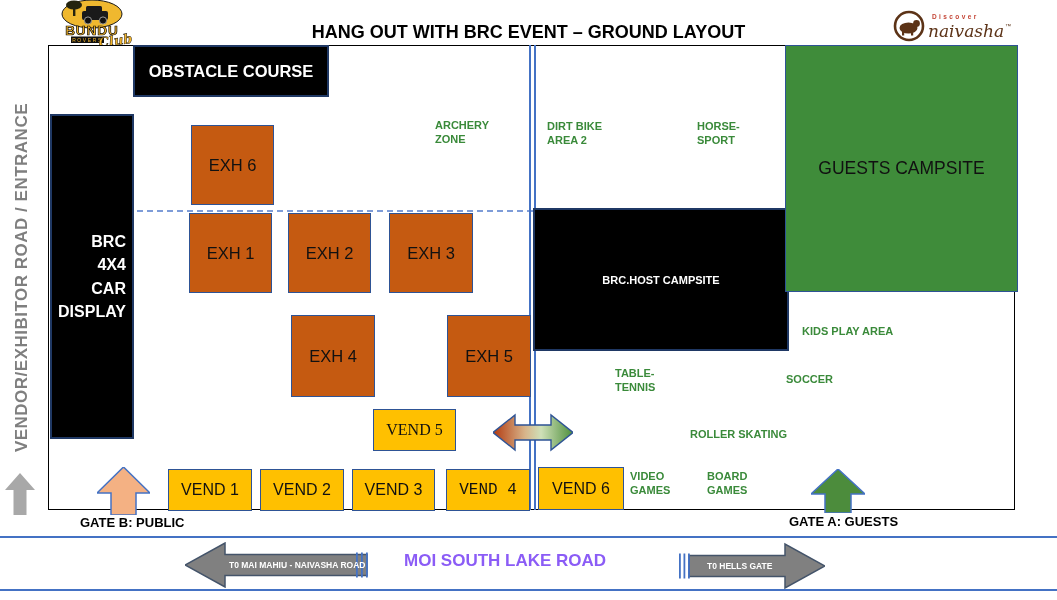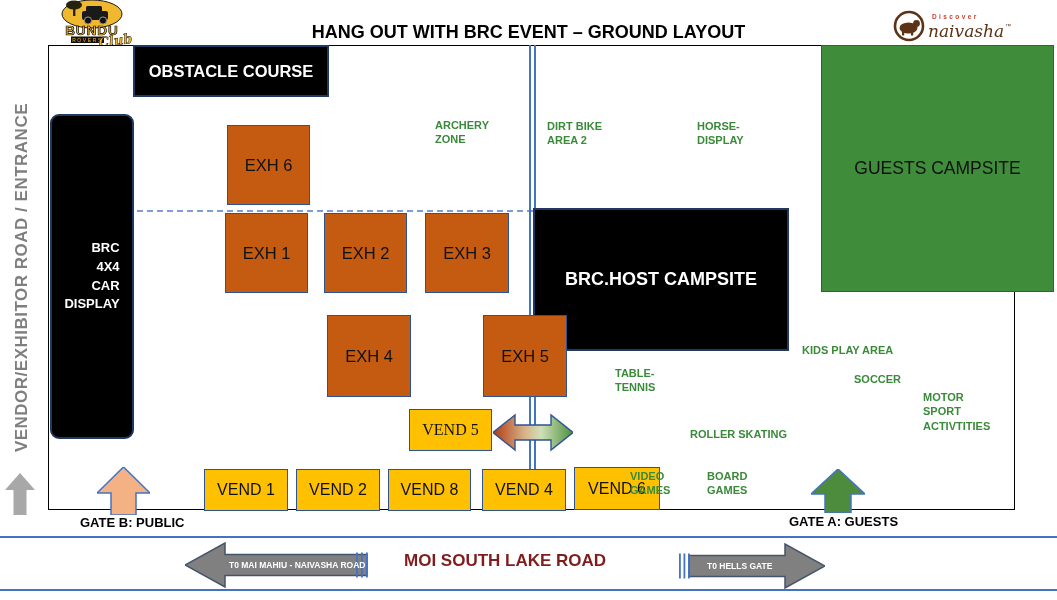--- a/index.html
+++ b/index.html
@@ -1,21 +1,21 @@
 <!DOCTYPE html>
 <html><head>
 <meta charset="utf-8">
 <style>
   html,body{margin:0;padding:0;background:#fff;}
   .canvas{position:relative;width:1057px;height:600px;background:#fff;overflow:hidden;
           font-family:"Liberation Sans",sans-serif;}
   .abs{position:absolute;}
   .center{display:flex;align-items:center;justify-content:center;text-align:right;}
   .zone-black{background:#000;border:2px solid #1F3864;color:#fff;font-weight:bold;}
-  .stand{border:1.6px solid #2E5395;color:#111;font-size:16px;margin-left:36px;}
+  .stand{border:1.6px solid #2E5395;color:#111;font-size:16px;}
   .exh{background:#C55A11;font-size:16.5px;}
   .vend{background:#FFC000;}
   .glabel{color:#3A8A3A;font-weight:bold;font-size:11px;line-height:1.3;white-space:pre-line;}
   .gate-label{color:#000;font-weight:bold;font-size:13px;}
   .map-border{border:1.6px solid #000;background:#fff;}
   .road-line{background:#4472C4;height:2.2px;left:0;width:1057px;}
   .divider{background:#4472C4;width:2px;top:45px;height:465px;}
   .dashed{border-top:2px dashed #7E9CD8;}
   .vroad{color:#7F7F7F;font-weight:bold;font-size:17px;letter-spacing:.5px;
          writing-mode:vertical-rl;transform:rotate(180deg);}
@@ -60,57 +60,54 @@
 
   <div class="abs map-border" style="left:48px;top:45px;width:965px;height:463px;"></div>
 
   <div class="abs dashed" style="left:57px;top:210px;width:476px;height:0;"></div>
 
   <div class="abs divider" style="left:529px;"></div>
   <div class="abs divider" style="left:533.5px;"></div>
 
   <div class="abs center zone-black" style="left:133px;top:45px;width:192px;height:48px;font-size:16.5px;">OBSTACLE COURSE</div>
 
-  <div class="abs center zone-black preline" style="left:50px;top:114px;width:80px;height:321px;font-size:13px;line-height:1.45;border-radius:9px;">BRC
+  <div class="abs center zone-black preline" style="left:50px;top:114px;width:80px;height:321px;font-size:16px;line-height:1.45;">BRC
 4X4
 CAR
 DISPLAY</div>
 
-  <div class="abs center zone-black" style="left:533px;top:208px;width:252px;height:139px;font-size:18px;">BRC.HOST CAMPSITE</div>
+  <div class="abs center zone-black" style="left:533px;top:208px;width:252px;height:139px;font-size:11px;">BRC.HOST CAMPSITE</div>
 
   <div class="abs center stand" style="left:785px;top:45px;width:231px;height:245px;background:#3F8C3A;font-size:17.5px;">GUESTS CAMPSITE</div>
 
   <div class="abs center stand exh" style="left:191px;top:125px;width:81px;height:78px;">EXH 6</div>
   <div class="abs center stand exh" style="left:189px;top:213px;width:81px;height:78px;">EXH 1</div>
   <div class="abs center stand exh" style="left:288px;top:213px;width:81px;height:78px;">EXH 2</div>
   <div class="abs center stand exh" style="left:389px;top:213px;width:82px;height:78px;">EXH 3</div>
   <div class="abs center stand exh" style="left:291px;top:315px;width:82px;height:80px;">EXH 4</div>
   <div class="abs center stand exh" style="left:447px;top:315px;width:82px;height:80px;">EXH 5</div>
 
   <div class="abs center stand vend" style="left:373px;top:409px;width:81px;height:40px;font-family:Liberation Serif, serif;">VEND 5</div>
   <div class="abs center stand vend" style="left:168px;top:469px;width:82px;height:40px;">VEND 1</div>
   <div class="abs center stand vend" style="left:260px;top:469px;width:82px;height:40px;">VEND 2</div>
-  <div class="abs center stand vend" style="left:352px;top:469px;width:81px;height:40px;">VEND 8</div>
-  <div class="abs center stand vend" style="left:446px;top:469px;width:82px;height:40px;">VEND 4</div>
+  <div class="abs center stand vend" style="left:352px;top:469px;width:81px;height:40px;">VEND 3</div>
+  <div class="abs center stand vend" style="left:446px;top:469px;width:82px;height:40px;font-family:Liberation Mono, monospace;">VEND 4</div>
   <div class="abs center stand vend" style="left:538px;top:467px;width:84px;height:41px;">VEND 6</div>
 
   <div class="abs glabel" style="left:435px;top:118px;">ARCHERY
 ZONE</div>
   <div class="abs glabel" style="left:547px;top:119px;">DIRT BIKE
 AREA 2</div>
   <div class="abs glabel" style="left:697px;top:119px;">HORSE-
-DISPLAY</div>
-  <div class="abs glabel" style="left:802px;top:343px;">KIDS PLAY AREA</div>
+SPORT</div>
+  <div class="abs glabel" style="left:802px;top:324px;">KIDS PLAY AREA</div>
   <div class="abs glabel" style="left:615px;top:366px;">TABLE-
 TENNIS</div>
-  <div class="abs glabel" style="left:854px;top:372px;text-align:right;">SOCCER</div>
+  <div class="abs glabel" style="left:786px;top:372px;text-align:right;">SOCCER</div>
   <div class="abs glabel" style="left:690px;top:427px;">ROLLER SKATING</div>
-  <div class="abs glabel" style="left:923px;top:390px;">MOTOR
-SPORT
-ACTIVTITIES</div>
   <div class="abs glabel" style="left:630px;top:469px;">VIDEO
 GAMES</div>
   <div class="abs glabel" style="left:707px;top:469px;">BOARD
 GAMES</div>
 
   <svg class="abs" style="left:5px;top:473px;width:30px;height:42px;" viewBox="0 0 30 42">
     <polygon points="15,0 30,17 21.5,17 21.5,42 8.5,42 8.5,17 0,17" fill="#A8A8A8"></polygon>
   </svg>
 
   <svg class="abs" style="left:97px;top:467px;width:53px;height:48px;" viewBox="0 0 53 48">
@@ -132,21 +129,21 @@
     </defs>
     <polygon points="0,22.5 22,5 22,15 58,15 58,5 80,22.5 58,40 58,30 22,30 22,40" fill="url(#bidi)" stroke="#2E5395" stroke-width="1.4"></polygon>
   </svg>
 
   <div class="abs gate-label" style="left:80px;top:515px;">GATE B: PUBLIC</div>
   <div class="abs gate-label" style="left:789px;top:514px;">GATE A: GUESTS</div>
 
   <div class="abs road-line" style="top:536px;"></div>
   <div class="abs road-line" style="top:589px;"></div>
 
-  <div class="abs" style="left:404px;top:551px;font-size:17px;font-weight:bold;color:#7f1d1d;">MOI SOUTH LAKE ROAD</div>
+  <div class="abs" style="left:404px;top:551px;font-size:17px;font-weight:bold;color:#8b5cf6;">MOI SOUTH LAKE ROAD</div>
 
   <div class="abs" style="left:185px;top:542px;width:188px;height:46px;">
     <svg style="position:absolute;left:0;top:0;" width="188" height="46" viewBox="0 0 188 46">
       <polygon points="0,23 40,1 40,12.5 182,12.5 182,33.5 40,33.5 40,45" fill="#808080" stroke="#44546A" stroke-width="1.5"></polygon>
       <rect x="171" y="10.5" width="1.8" height="25" fill="#4472C4"></rect>
       <rect x="176" y="10.5" width="1.8" height="25" fill="#4472C4"></rect>
       <rect x="181" y="10.5" width="1.8" height="25" fill="#4472C4"></rect>
     </svg>
     <span class="arrow-text" style="left:44px;top:18px;">T0  MAI MAHIU - NAIVASHA ROAD</span>
   </div>

